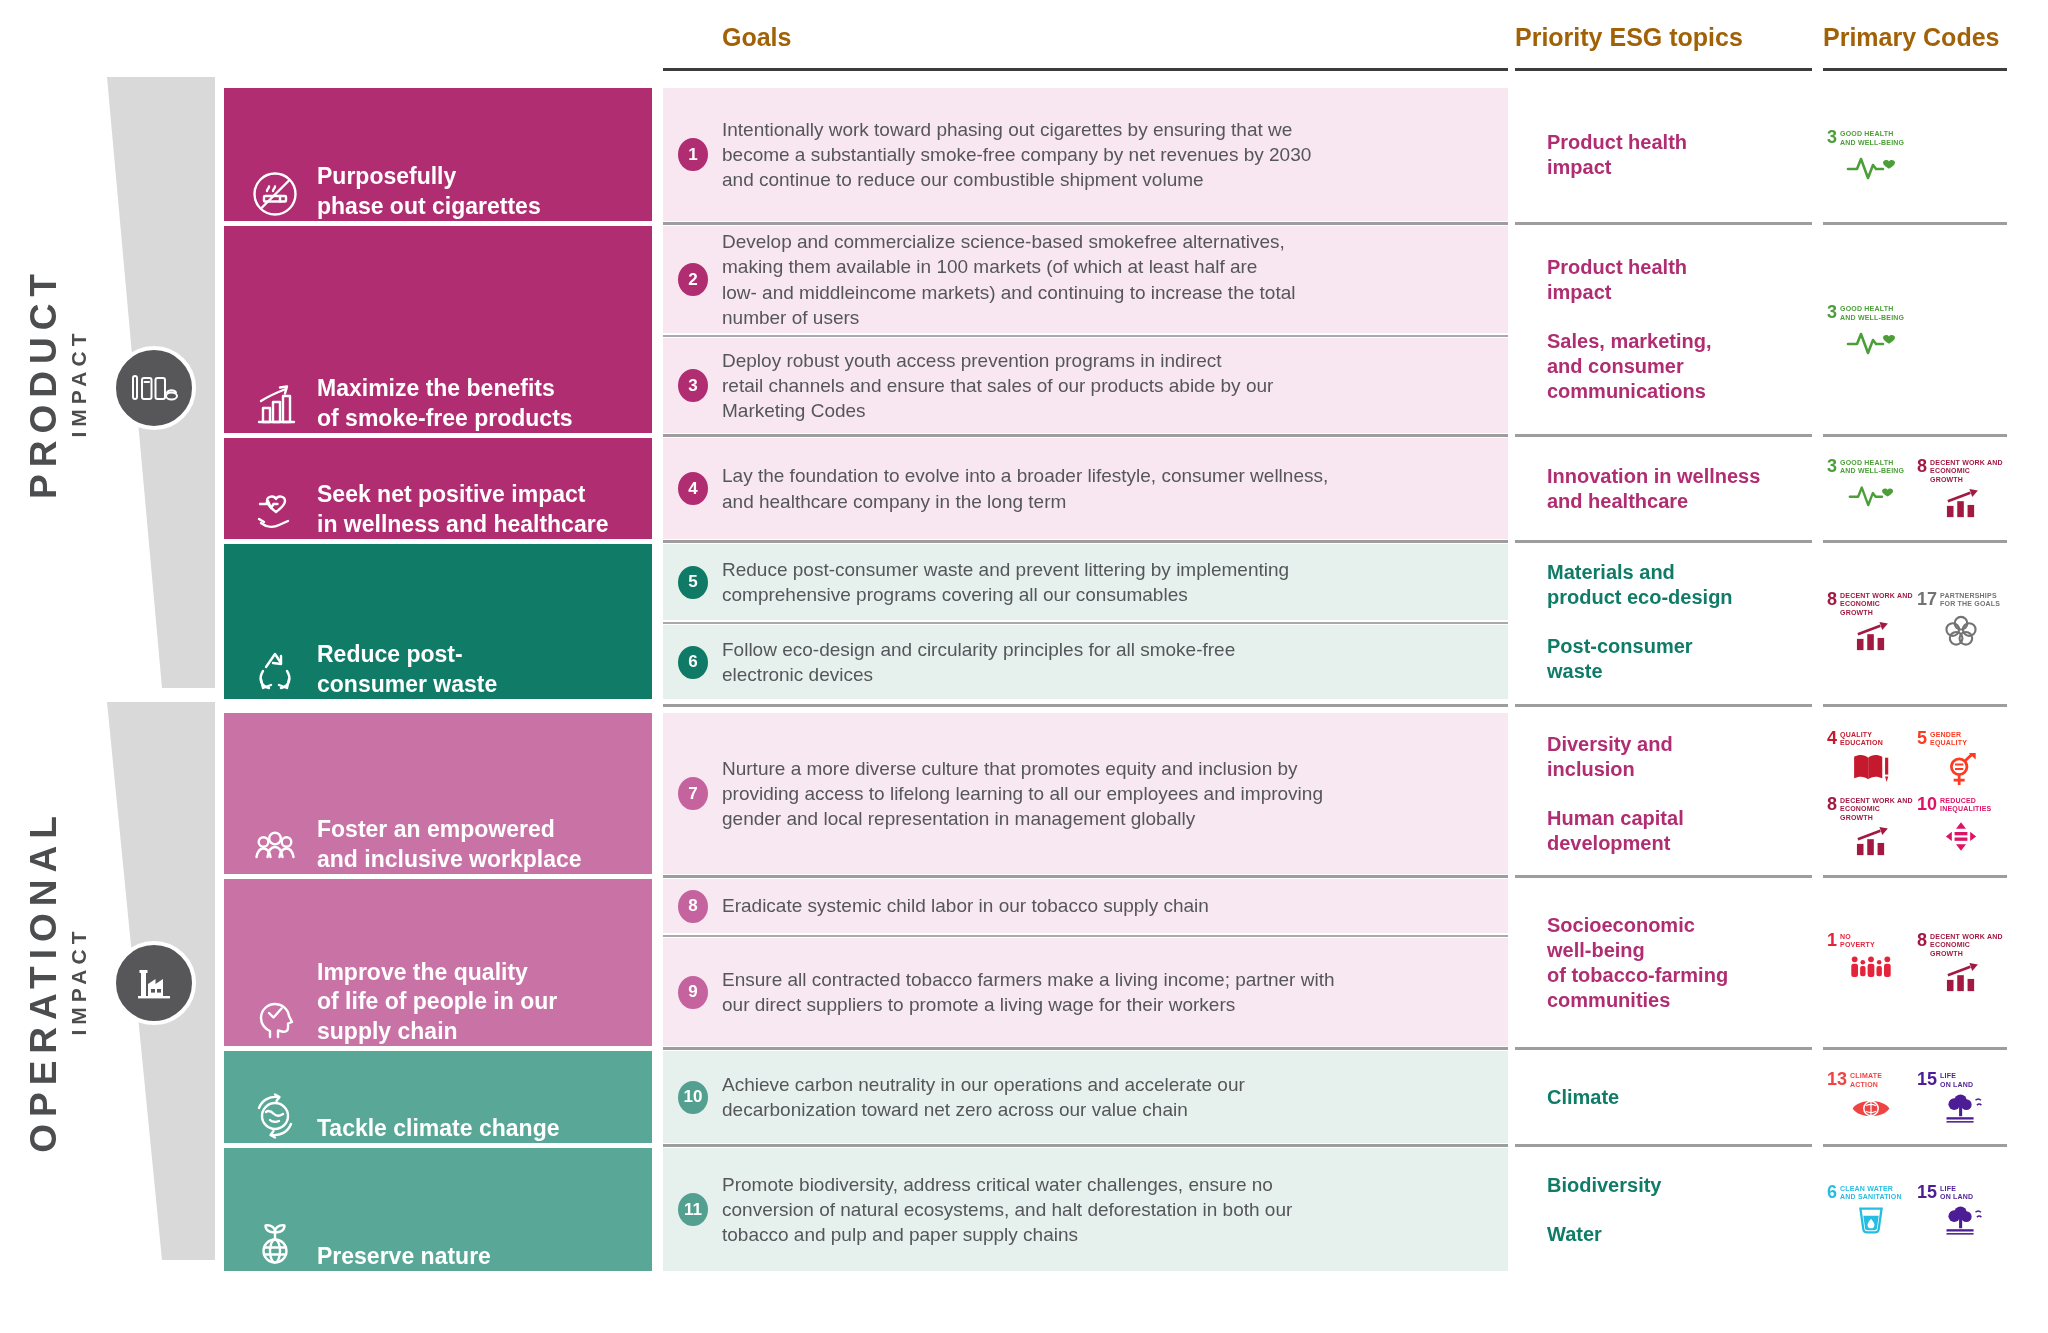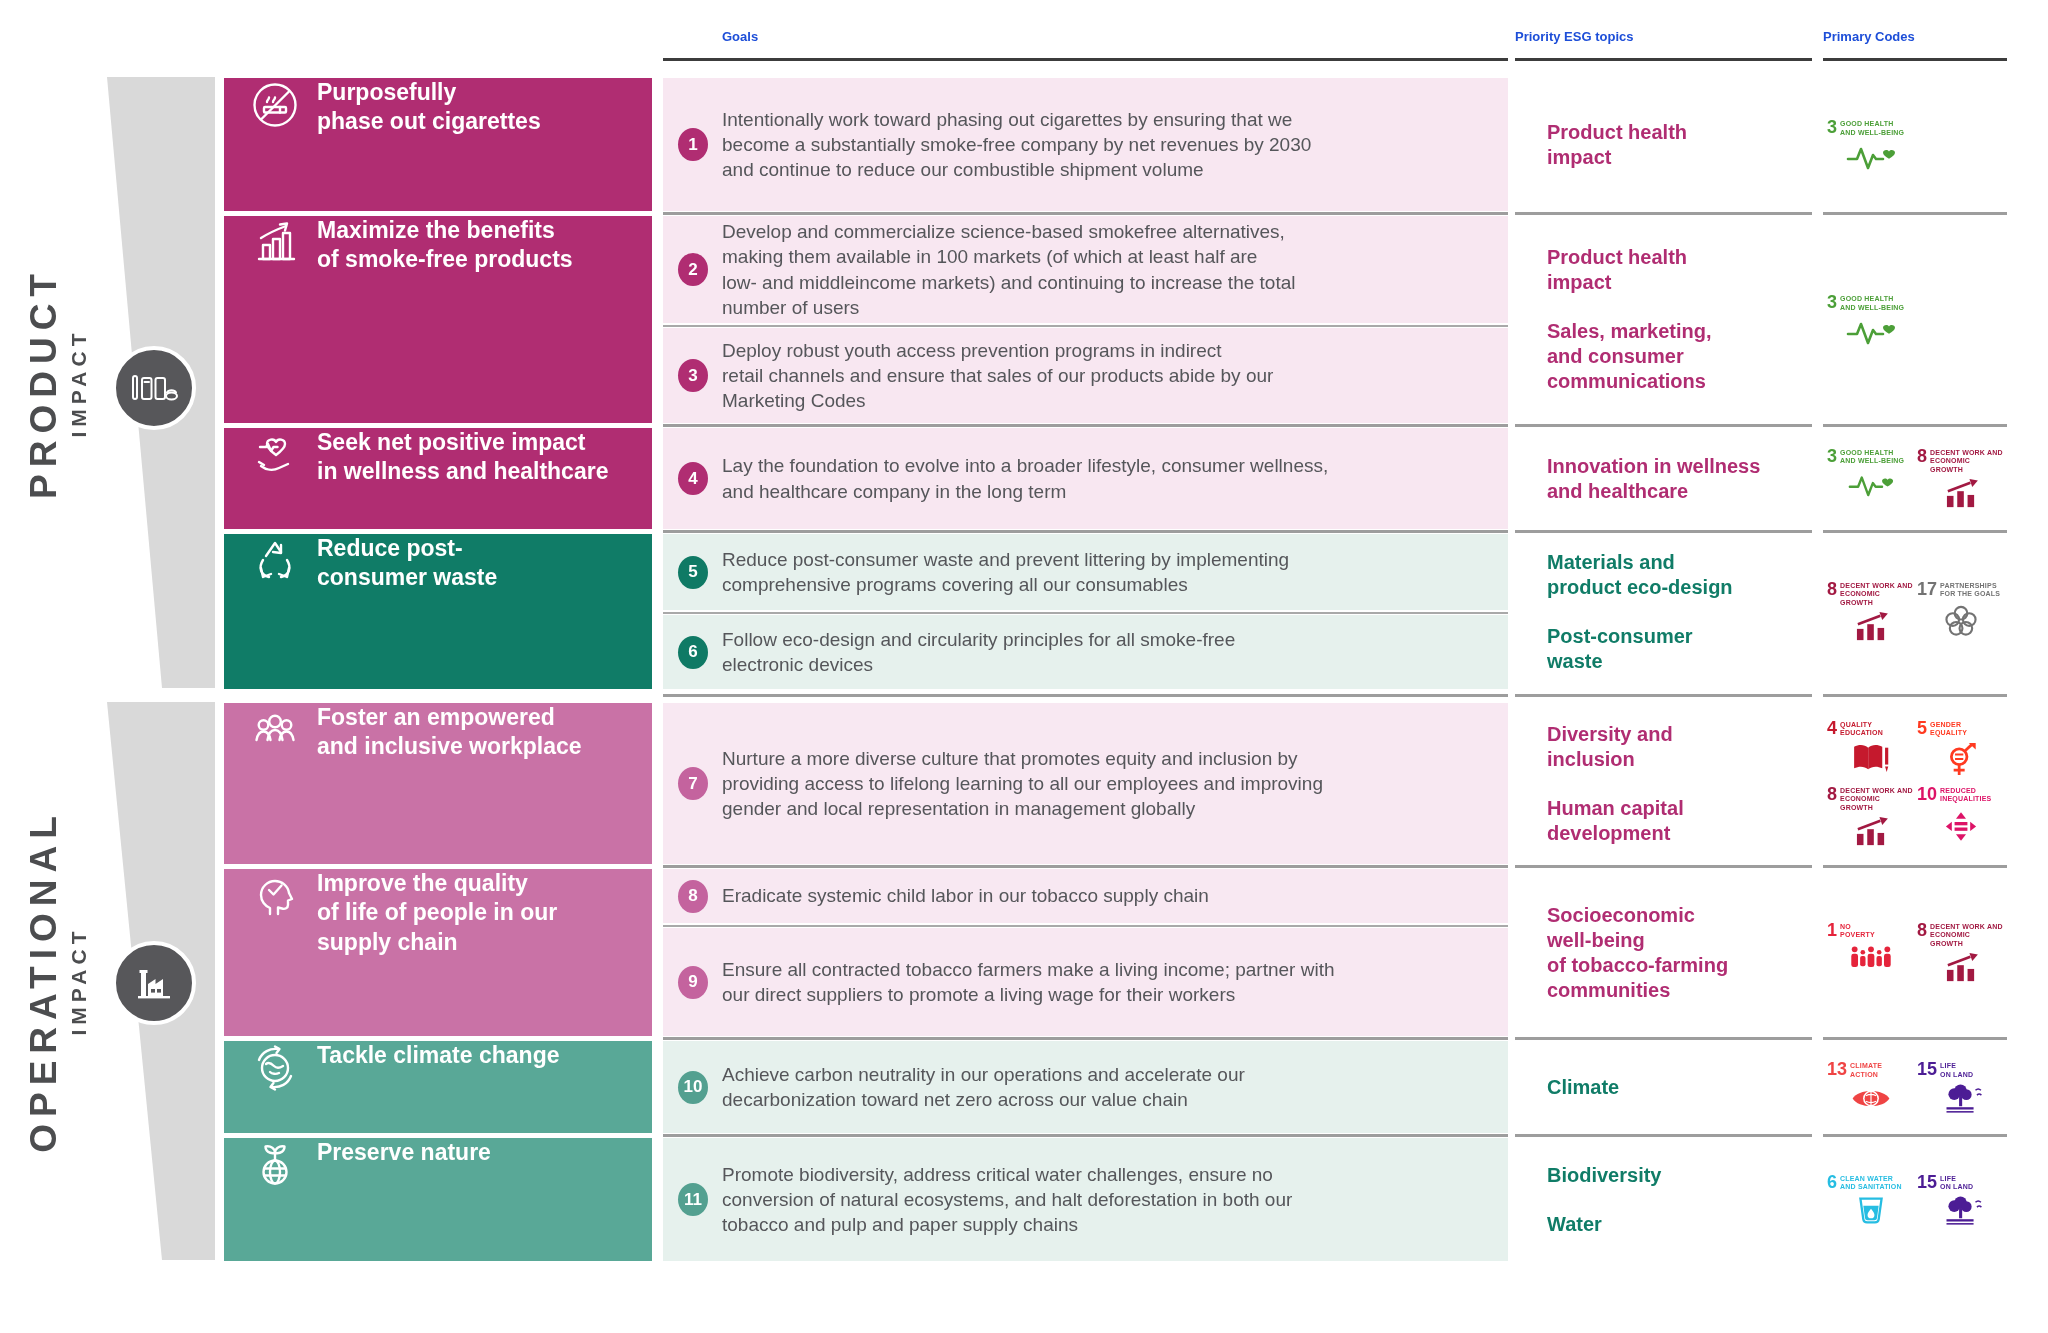--- a/index.html
+++ b/index.html
@@ -16,38 +16,38 @@
   #circle-product{left:112px;top:346px;}
   #circle-operational{left:112px;top:941px;}
   .rail-label{position:absolute;text-align:center;color:#4c4d4f;white-space:nowrap;}
   #label-product{left:57px;top:383px;transform:translate(-50%,-50%) rotate(-90deg);}
   #label-operational{left:57px;top:981px;transform:translate(-50%,-50%) rotate(-90deg);}
   .rail-label .big{font-size:37px;font-weight:bold;letter-spacing:7px;line-height:1;}
   .rail-label .small{font-size:21px;font-weight:bold;letter-spacing:5px;line-height:1;margin-top:6px;}
   
   #content{position:absolute;left:224px;top:0;width:1783px;}
   #col-headers{display:flex;padding-top:26px;}
-  .col-h{font-size:13px;font-weight:bold;color:#1d4ed8;line-height:22px;
-    padding-bottom:10px;border-bottom:3px solid #3c3c3c;}
+  .col-h{font-size:25px;font-weight:bold;color:#a16207;line-height:22px;
+    padding-bottom:20px;border-bottom:3px solid #3c3c3c;}
   #colh-spacer{width:439px;border-bottom:none;}
   #colh-goals{width:845px;box-sizing:border-box;padding-left:59px;}
   #colh-gap1{width:7px;border-bottom:none;}
   #colh-esg{width:297px;box-sizing:border-box;}
   #colh-gap2{width:11px;border-bottom:none;}
   #colh-sdg{width:184px;box-sizing:border-box;}
   #rows{margin-top:17px;}
   .topic-row{display:flex;position:relative;}
   .topic-row+.topic-row{margin-top:5px;}
   .topic-row.section-start{margin-top:14px;}
   
   .t-mag{--hdr:#b02d72;--chip:#b02d72;--bg:#f8e7f1;--topic:#b02d72;}
   .t-dteal{--hdr:#107c67;--chip:#0f7a65;--bg:#e6f1ed;--topic:#107c67;}
   .t-mauve{--hdr:#c972a6;--chip:#c4639e;--bg:#f8e8f2;--topic:#b02d72;}
   .t-mteal{--hdr:#59a897;--chip:#53a090;--bg:#e6f1ed;--topic:#107c67;}
-  .hdr{width:428px;background:var(--hdr);color:#fff;display:flex;align-items:flex-start;
+  .hdr{width:428px;background:var(--hdr);color:#fff;display:flex;align-items:flex-end;
     box-sizing:border-box;padding-left:22px;flex-shrink:0;}
   .hdr-icon{width:58px;flex-shrink:0;display:flex;align-items:center;justify-content:center;}
   .hdr-title{font-size:23px;font-weight:bold;line-height:1.28;margin:0 0 0 13px;white-space:pre-line;}
   .goals{width:845px;margin-left:11px;display:flex;flex-direction:column;flex-shrink:0;}
   .goal{background:var(--bg);display:flex;align-items:center;box-sizing:border-box;padding-left:15px;}
   .grule{display:block;height:2px;background:#a9a9a9;margin:1.5px 0;}
   .goal-num{width:30px;height:33px;border-radius:50%;background:var(--chip);color:#fff;
     font-size:17px;font-weight:bold;display:flex;align-items:center;justify-content:center;flex-shrink:0;}
   .goal-text{font-size:19px;line-height:1.32;color:#55565a;margin:0 0 0 14px;white-space:pre-line;}
   .esg{width:297px;margin-left:7px;display:flex;flex-direction:column;justify-content:center;

